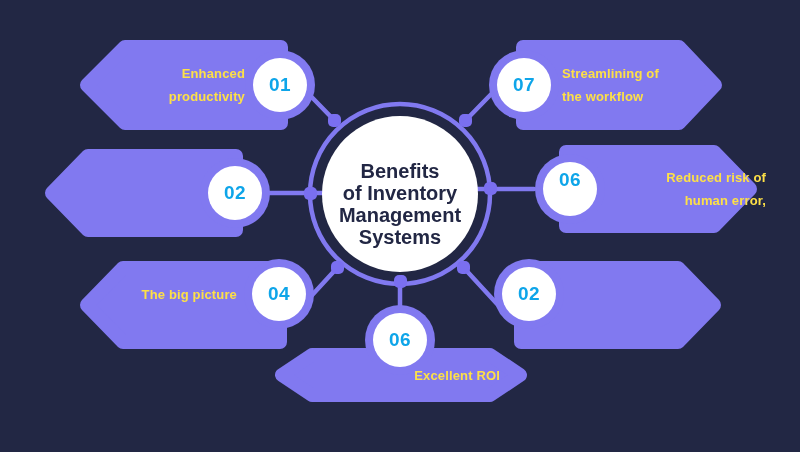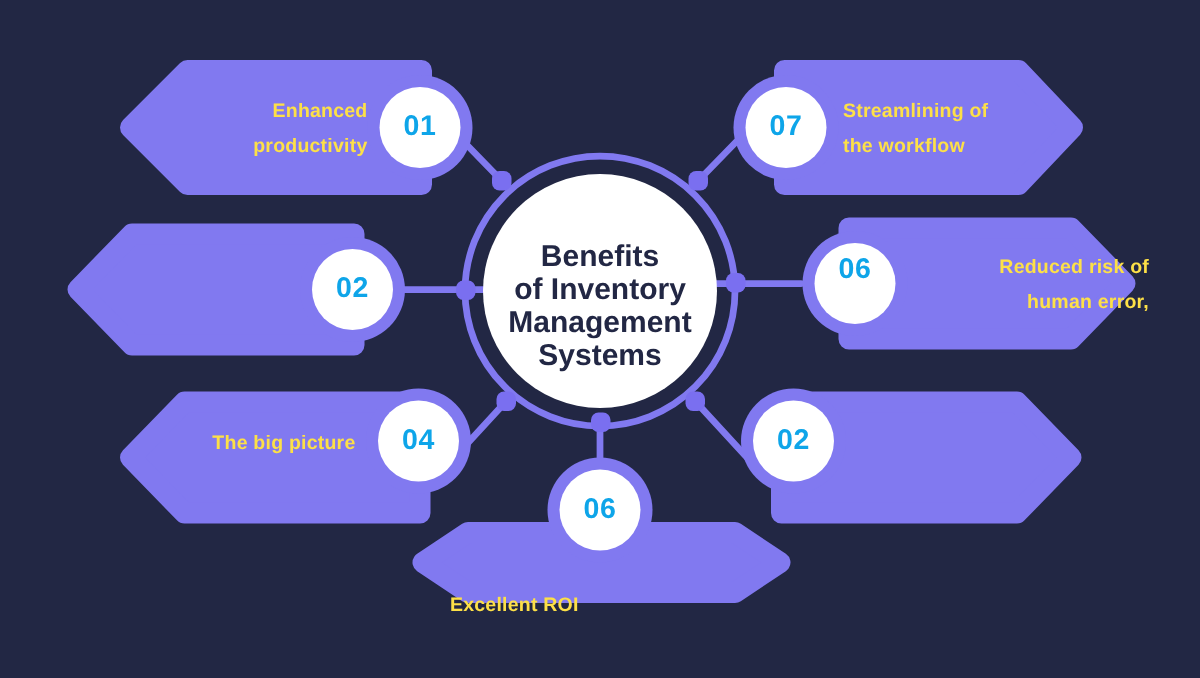--- a/index.html
+++ b/index.html
@@ -31,21 +31,21 @@
     color: #fde047;
     font-size: 13px;
     font-weight: 600;
     line-height: 23px;
     letter-spacing: 0.15px;
     white-space: pre-line;
     pointer-events: none;
   }
   .label-left  { text-align: right; }
   .label-right { text-align: left; }
-  .label-center{ text-align: left; margin-top: 27px; }
+  .label-center{ text-align: right; }
 
   .num {
     position: absolute;
     color: #0ea5e9;
     font-size: 19px;
     font-weight: 700;
     letter-spacing: 0.4px;
     text-align: center;
     pointer-events: none;
   }

